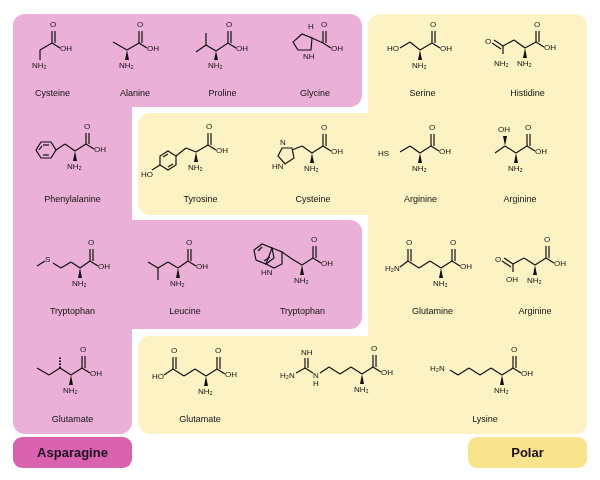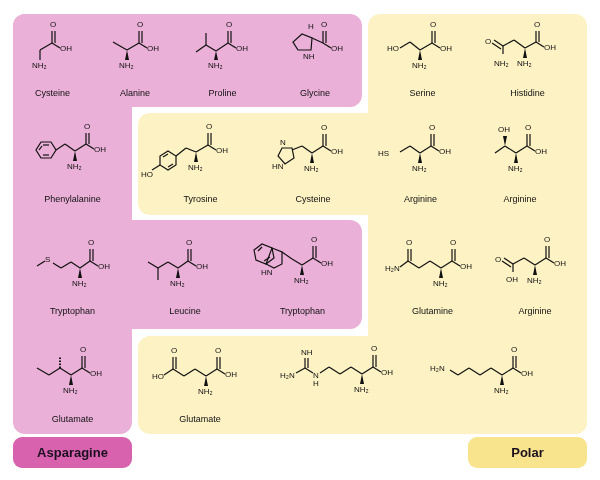--- a/index.html
+++ b/index.html
@@ -434,16 +434,17 @@
       <line x1="93" y1="28" x2="93" y2="16"></line>
         <line x1="96" y1="28" x2="96" y2="16"></line>
       <line x1="93" y1="28" x2="101" y2="33"></line>
     </g>
     <polygon points="82,35 80,45 84,45" fill="#111"></polygon>
   </svg>
   <span class="lbl" style="left:10px;top:24px;">H₂N</span>
   <span class="lbl" style="left:91px;top:5px;">O</span>
   <span class="lbl" style="left:101px;top:29px;">OH</span>
   <span class="lbl" style="left:74px;top:46px;">NH₂</span>
+  <span class="name">Lysine</span>
 </div>
 
 <div class="tag" style="left:13px;top:437px;width:119px;background:#d862ae;">Asparagine</div>
 <div class="tag" style="left:468px;top:437px;width:119px;background:#f8e48c;">Polar</div>
 
 </body></html>

